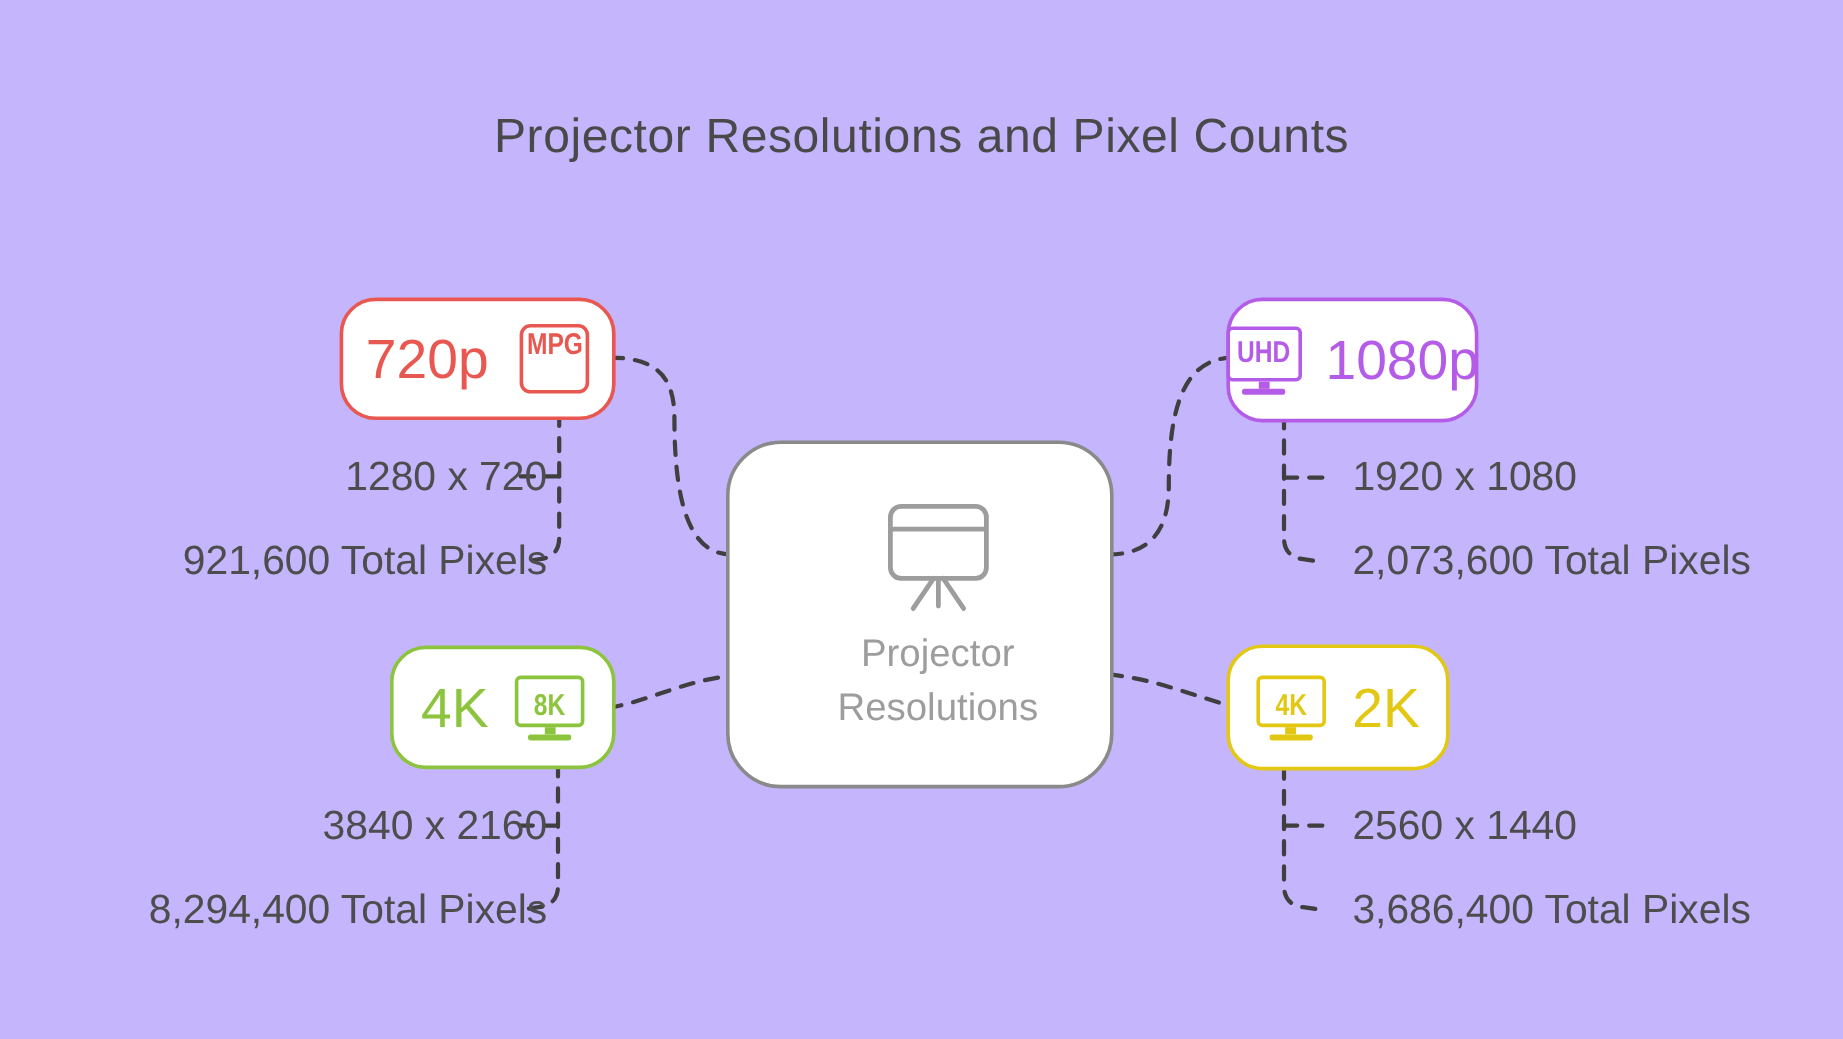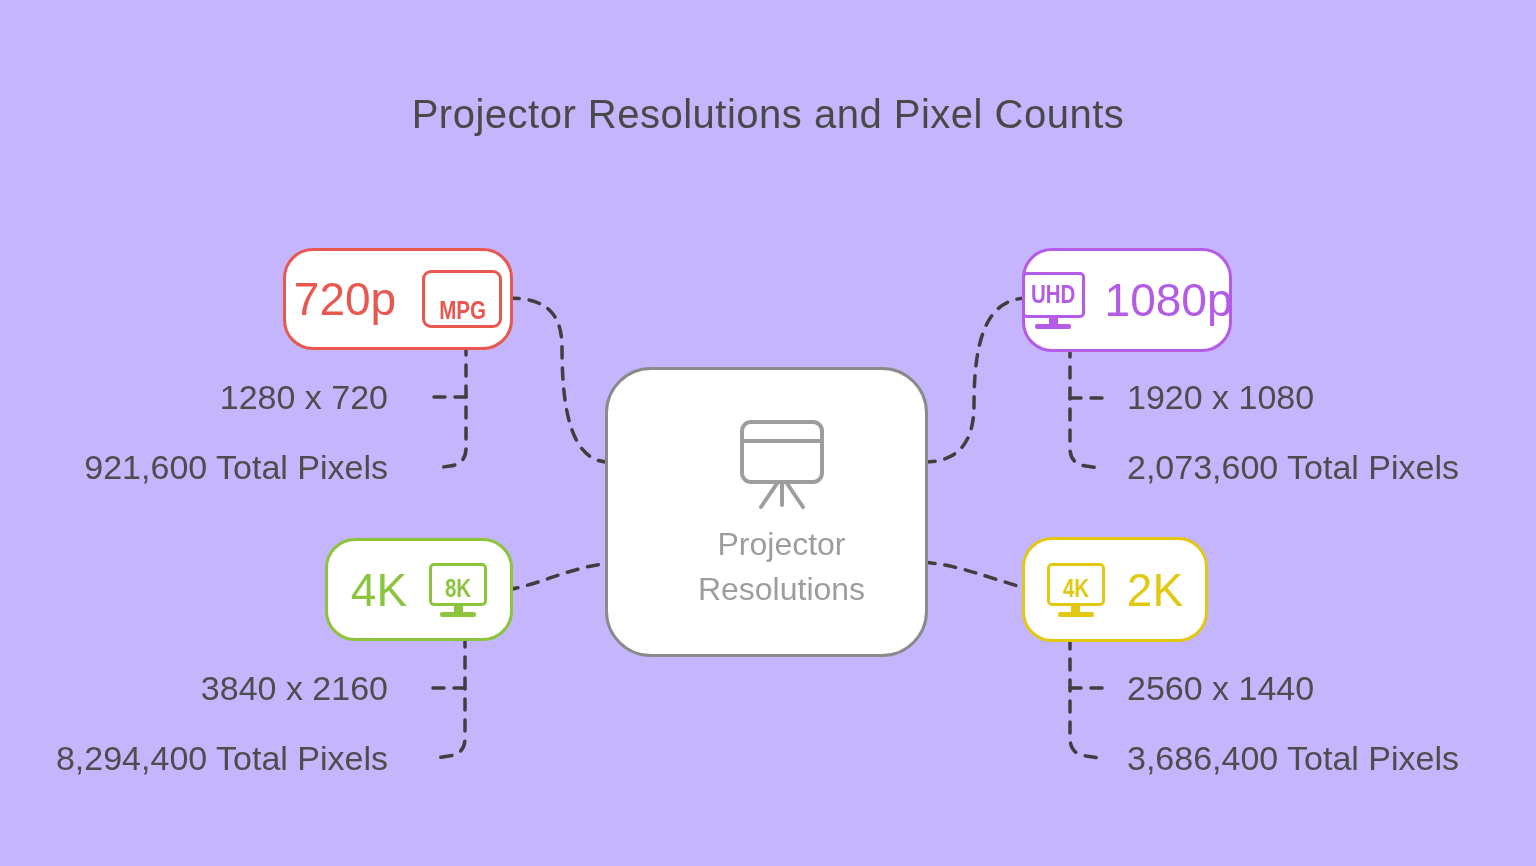--- a/index.html
+++ b/index.html
@@ -22,23 +22,23 @@
     gap: 26px; background: #ffffff; box-sizing: border-box;
     border: 3.5px solid currentColor; border-radius: 30px;
   }
   .node-label { font-size: 46px; }
   .node-720p  { left: 283px;  top: 248px; width: 230px; height: 102px; color: #e85850; }
   .node-1080p { left: 1022px; top: 248px; width: 210px; height: 104px; color: #b45ce8; gap: 20px; }
   .node-4k    { left: 325px;  top: 538px; width: 188px; height: 103px; color: #8cc43e; gap: 22px; }
   .node-2k    { left: 1022px; top: 537px; width: 186px; height: 105px; color: #e2c713; gap: 22px; }
 
   .badge-icon {
-    width: 80px; height: 58px; box-sizing: border-box;
+    width: 58px; height: 58px; box-sizing: border-box;
     border: 3.5px solid currentColor; border-radius: 9px;
-    display: flex; align-items: flex-end; justify-content: center;
+    display: flex; align-items: flex-start; justify-content: center;
   }
   .badge-text { font-weight: 700; font-size: 25px; transform: scaleX(0.82); white-space: nowrap; }
 
   .monitor-icon { display: flex; flex-direction: column; align-items: center; }
   .monitor-screen {
     box-sizing: border-box; border: 3.5px solid currentColor; border-radius: 5px;
     display: flex; align-items: center; justify-content: center;
   }
   .monitor-screen.wide  { width: 63px; height: 46px; }
   .monitor-screen.small { width: 58px; height: 43px; align-items: flex-end; }
@@ -50,21 +50,21 @@
     box-sizing: border-box; border: 3.5px solid #8a8a8a; border-radius: 46px;
     background: #ffffff; display: flex; flex-direction: column;
     align-items: center; justify-content: center; padding-top: 4px; padding-left: 30px;
   }
   .center-label { text-align: center; font-size: 32px; color: #9d9d9d; line-height: 45px; margin-top: 8px; }
 
   .side-label {
     position: absolute; font-size: 34px; color: #4d4d4d;
     line-height: 42px; white-space: nowrap;
   }
-  .align-right { right: 1148px; text-align: right; }
+  .align-right { right: 1080px; text-align: right; }
   .align-left  { left: 1127px; }
   .y-res-top   { top: 376px; }
   .y-px-top    { top: 446px; }
   .y-res-bot   { top: 667px; }
   .y-px-bot    { top: 737px; }
 </style>
 </head>
 <body>
 
 <div class="canvas">

